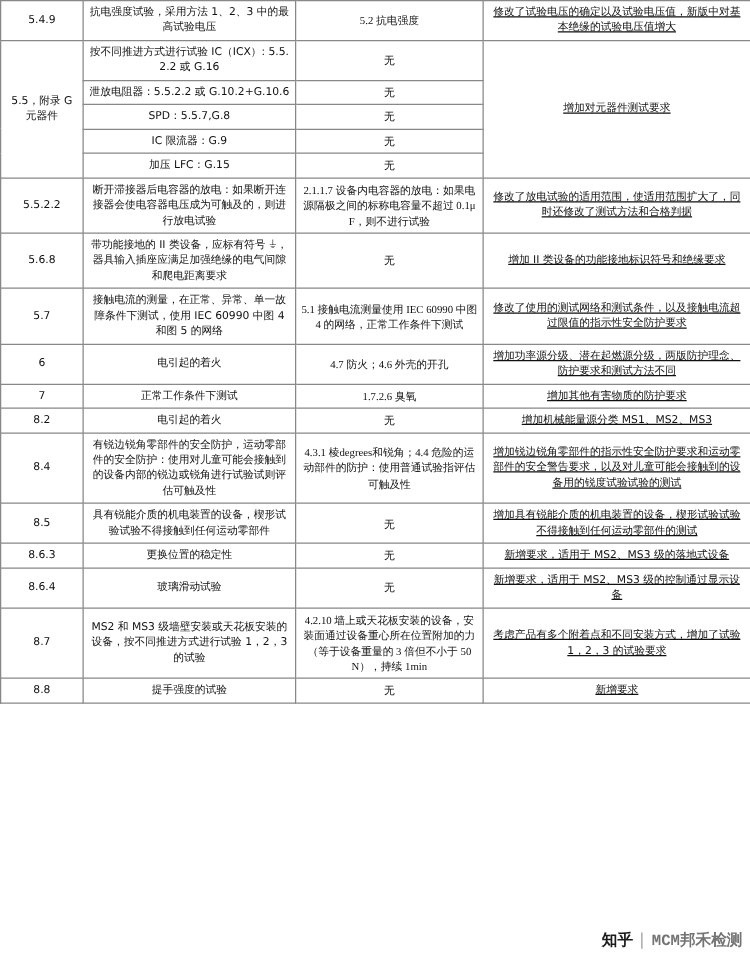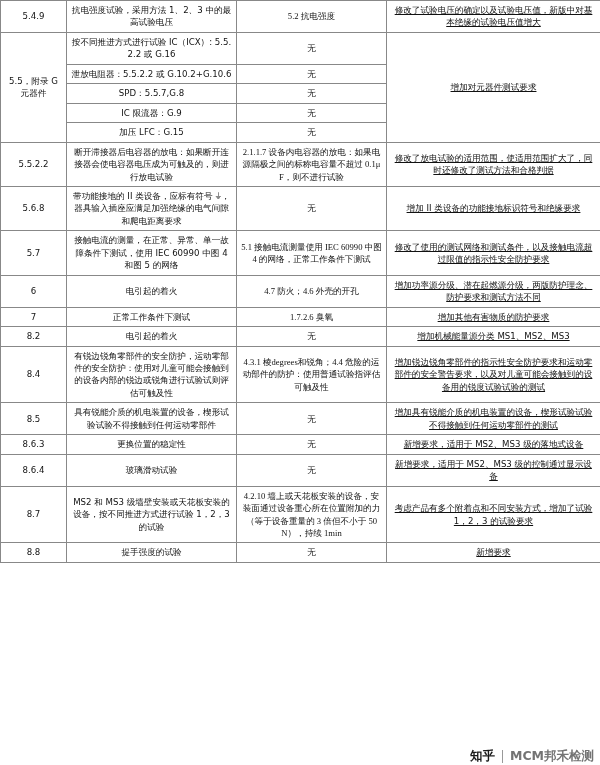--- a/index.html
+++ b/index.html
@@ -47,25 +47,26 @@
 
   
   .brandbar {
     position: absolute;
     left: 0;
     bottom: 0;
     width: 600px;
     height: 26px;
     background: #ffffff;
     display: flex;
-    align-items: flex-end;
+    align-items: center;
     justify-content: flex-end;
     padding-right: 6px;
     box-sizing: border-box;
     pointer-events: none;
+    font-family: Liberation Mono, monospace;
   }
   .brand {
     display: flex;
     align-items: center;
     gap: 5px;
     font-size: 12px;
     color: #222;
     font-weight: bold;
   }
   .zhihu-logo {

